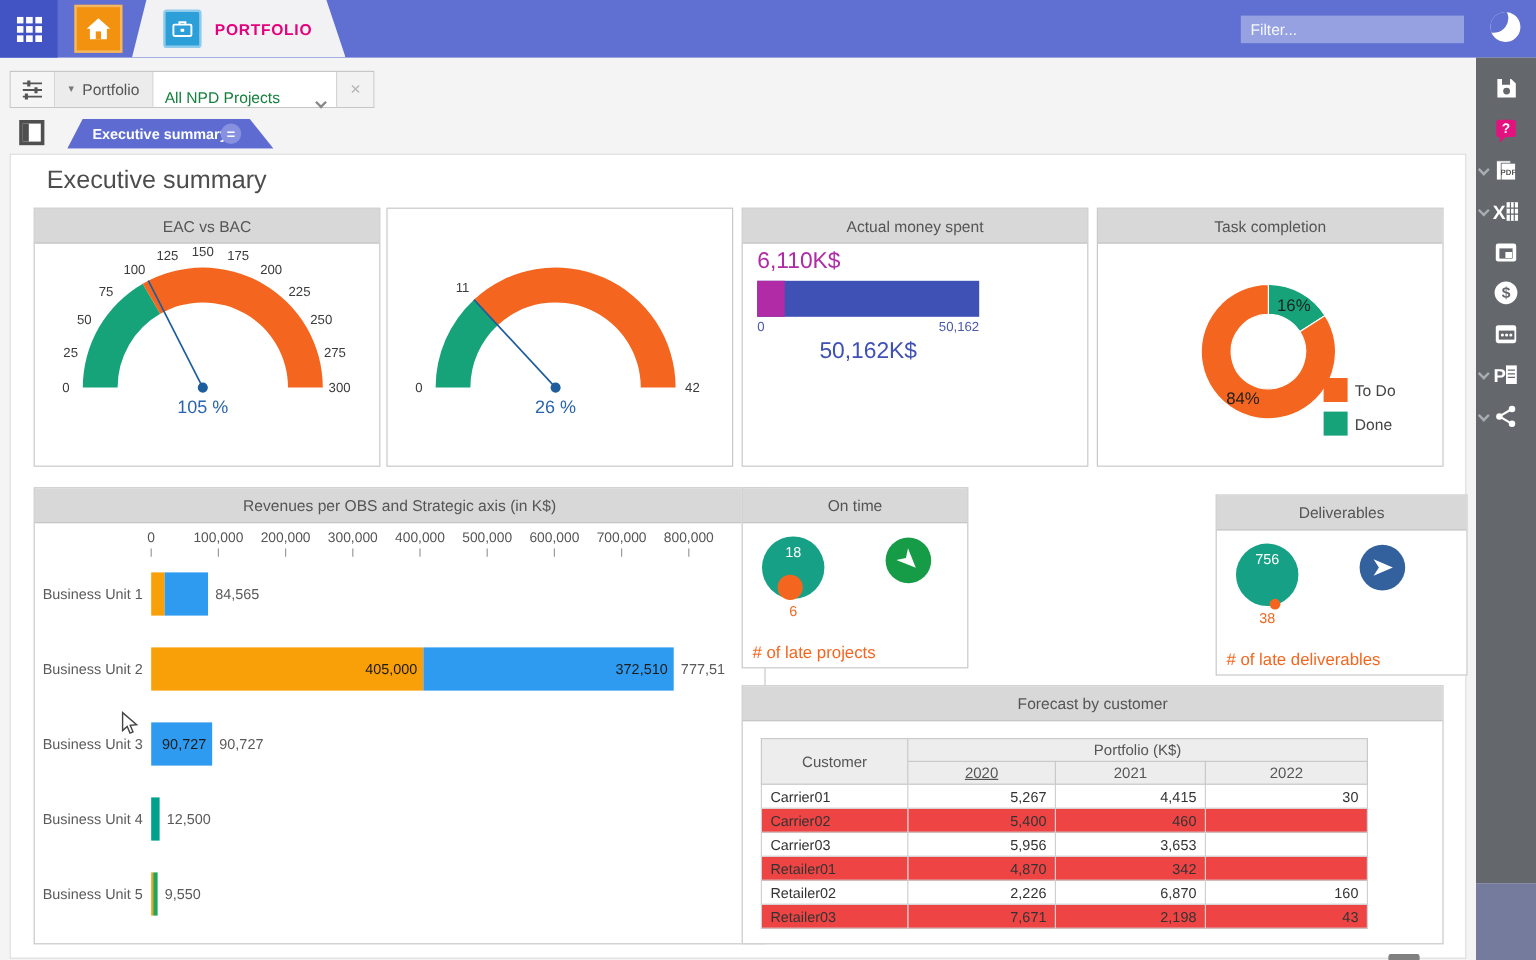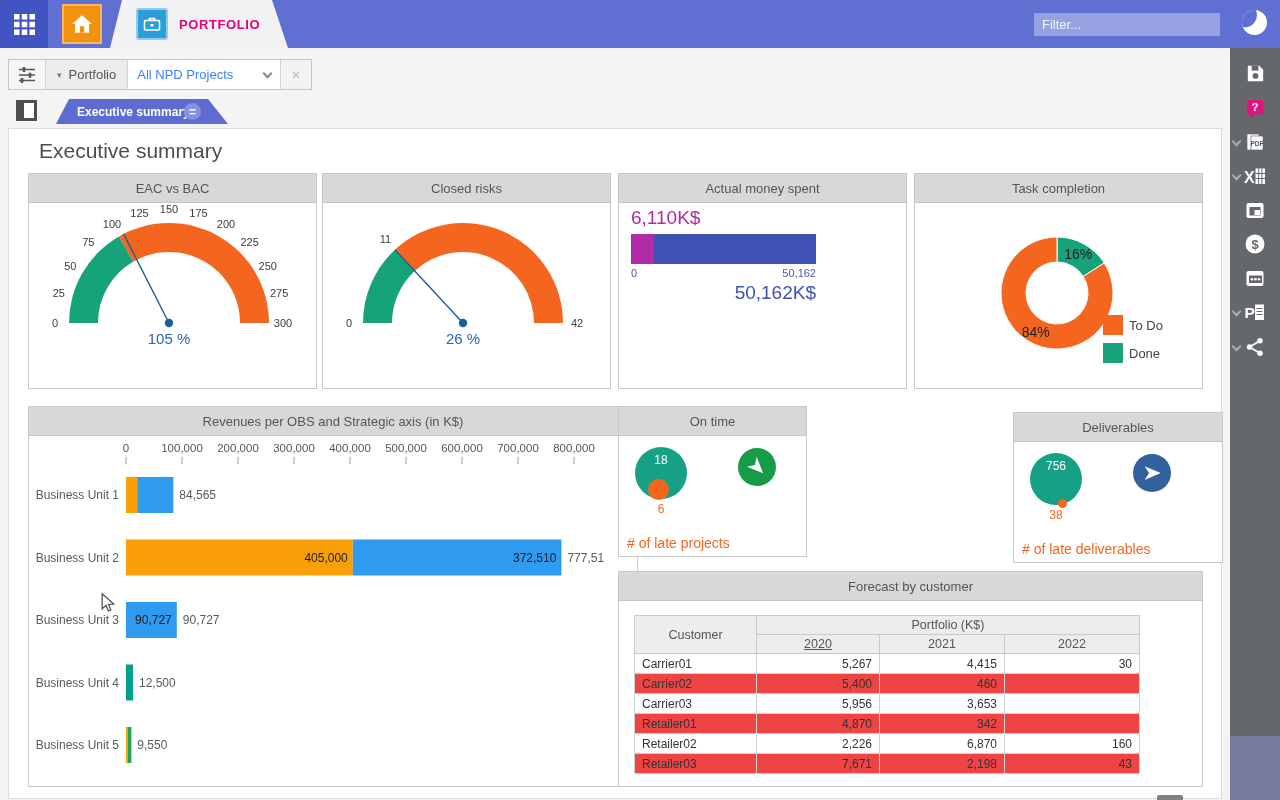--- a/index.html
+++ b/index.html
@@ -34,22 +34,22 @@
            border-bottom:2px solid #a9adb3;transform:rotate(-45deg)}
 
   
   .filter-group{position:absolute;left:8px;top:59px;height:31px;background:#fff;border:1px solid #c6c6c6;
                 display:flex;align-items:stretch}
   .fg-btn{width:37px;display:flex;align-items:center;justify-content:center;background:#f5f5f5;
           border-right:1px solid #d4d4d4;cursor:pointer}
   .fg-label{display:flex;align-items:center;gap:7px;padding:0 11px;background:#ececec;color:#555;
             font-size:13px;border-right:1px solid #d4d4d4}
   .dd-tri{font-size:9px;color:#777}
-  .fg-combo{width:152px;display:flex;align-items:center;justify-content:space-between;padding:0 9px;
-            background:#fff;color:#3b82f6;font-size:13px;cursor:pointer}
+  .fg-combo{width:152px;display:flex;align-items:flex-end;justify-content:space-between;padding:0 9px;
+            background:#fff;color:#15803d;font-size:13px;cursor:pointer}
   .chev{width:7px;height:7px;border-left:2px solid #888;border-bottom:2px solid #888;transform:rotate(-45deg);margin-top:-3px}
   .fg-clear{width:31px;display:flex;align-items:center;justify-content:center;background:#f2f2f2;
             color:#b5b5b5;font-size:15px;border-left:1px solid #d4d4d4;cursor:pointer}
 
   
   .panel-toggle{position:absolute;left:16px;top:100px;width:21px;height:21px;border:3px solid #4f4f4f;
                 background:#fff;cursor:pointer}
   .panel-toggle::after{content:'';position:absolute;left:0;top:0;bottom:0;width:5px;background:#4f4f4f}
   .view-tab{position:absolute;left:56px;top:99px;width:172px;height:25px;background:#5e6cd2;
             clip-path:polygon(13px 0,calc(100% - 20px) 0,100% 100%,0 100%);
@@ -74,21 +74,21 @@
   #card-kpi1{left:807px;top:277px;width:189px;height:151px}
   #card-kpi2{left:1004px;top:283px;width:210px;height:151px}
   #card-forecast{left:609px;top:442px;width:585px;height:216px}
 
   
   .bullet-value{position:absolute;left:12px;top:4px;font-size:19px}
   .bullet-bar{position:absolute;left:12px;top:31px;width:185px;height:30px}
   .bullet-fill{position:absolute;left:0;top:0;bottom:0}
   .bullet-axis{position:absolute;left:12px;top:64px;width:185px;display:flex;justify-content:space-between;
                font-size:11px;color:#4b5aa8}
-  .bullet-target{position:absolute;left:12px;top:79px;width:185px;text-align:right;font-size:19px}
+  .bullet-target{position:absolute;left:12px;top:79px;width:185px;text-align:center;font-size:19px}
 
   
   .kpi-main{position:absolute;left:16px;top:11px;width:52px;height:52px;border-radius:50%;
             color:#fff;font-size:12px;text-align:center;padding-top:6px}
   .kpi-sub{position:absolute;border-radius:50%}
   .kpi-subval{position:absolute;left:18px;top:66px;width:48px;text-align:center;font-size:12px}
   .kpi-trend{position:absolute;left:119px;top:12px;width:38px;height:38px;border-radius:50%;
              display:flex;align-items:center;justify-content:center}
   .kpi-caption{position:absolute;left:8px;bottom:5px;font-size:14px}
 
@@ -260,21 +260,20 @@
           <text x="220.61017305526644" y="43.389826944733585" text-anchor="middle" font-size="11" fill="#3c3c3c">225</text>
           <text x="238.726896031426" y="67" text-anchor="middle" font-size="11" fill="#3c3c3c">250</text>
           <text x="250.1155441969538" y="94.49462885831264" text-anchor="middle" font-size="11" fill="#3c3c3c">275</text>
           <text x="254" y="124" text-anchor="middle" font-size="11" fill="#3c3c3c">300</text>
           <line x1="140" y1="120" x2="94.60095002604533" y2="30.899347581163212" stroke="#1D5D9B" stroke-width="1.4"></line>
           <circle cx="140" cy="120" r="4.2" fill="#1D5D9B"></circle>
           <text x="140" y="141" text-anchor="middle" font-size="15" fill="#2A65AD">105 %</text>
         </svg></div>
   </div>
   <div class="card" id="card-g2">
-    <div class="card-header">Closed risks</div>
     <div class="card-body" id="chart1"><svg viewBox="0 0 287 186" width="287" height="186">
           <path d="M40 119.99999999999999 A100 100 0 0 1 71.98272622290804 46.69481281701738 L91.7077356182647 67.95331710008233 A71 71 0 0 0 69 119.99999999999999 Z" fill="#16A379"></path>
           <path d="M71.98272622290804 46.69481281701738 A100 100 0 0 1 240 120 L211 120 A71 71 0 0 0 91.7077356182647 67.95331710008233 Z" fill="#F4661F"></path>
           <text x="26" y="123.99999999999999" text-anchor="middle" font-size="11" fill="#3c3c3c">0</text>
           <text x="62.460307894115175" y="40.43208661139981" text-anchor="middle" font-size="11" fill="#3c3c3c">11</text>
           <text x="254" y="124" text-anchor="middle" font-size="11" fill="#3c3c3c">42</text>
           <line x1="140" y1="120" x2="71.98272622290804" y2="46.69481281701738" stroke="#1D5D9B" stroke-width="1.4"></line>
           <circle cx="140" cy="120" r="4.2" fill="#1D5D9B"></circle>
           <text x="140" y="141" text-anchor="middle" font-size="15" fill="#2A65AD">26 %</text>
         </svg></div>

